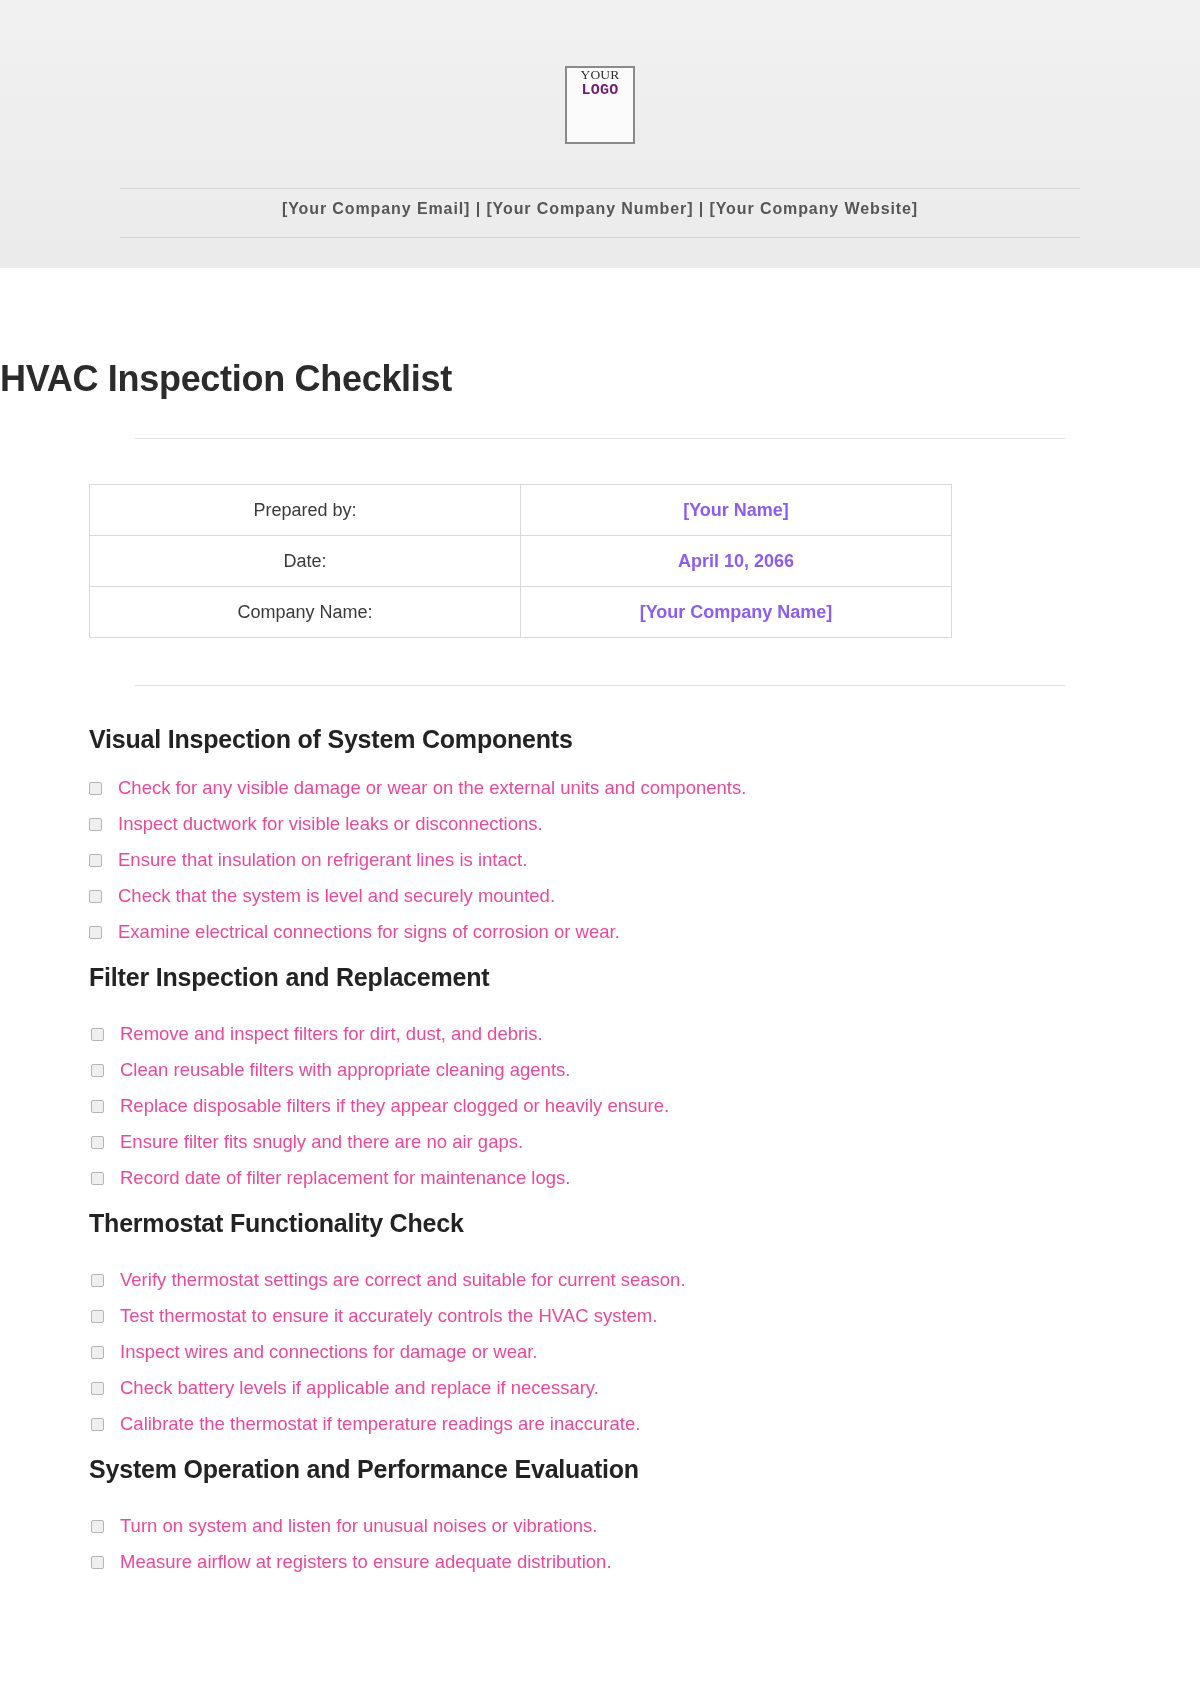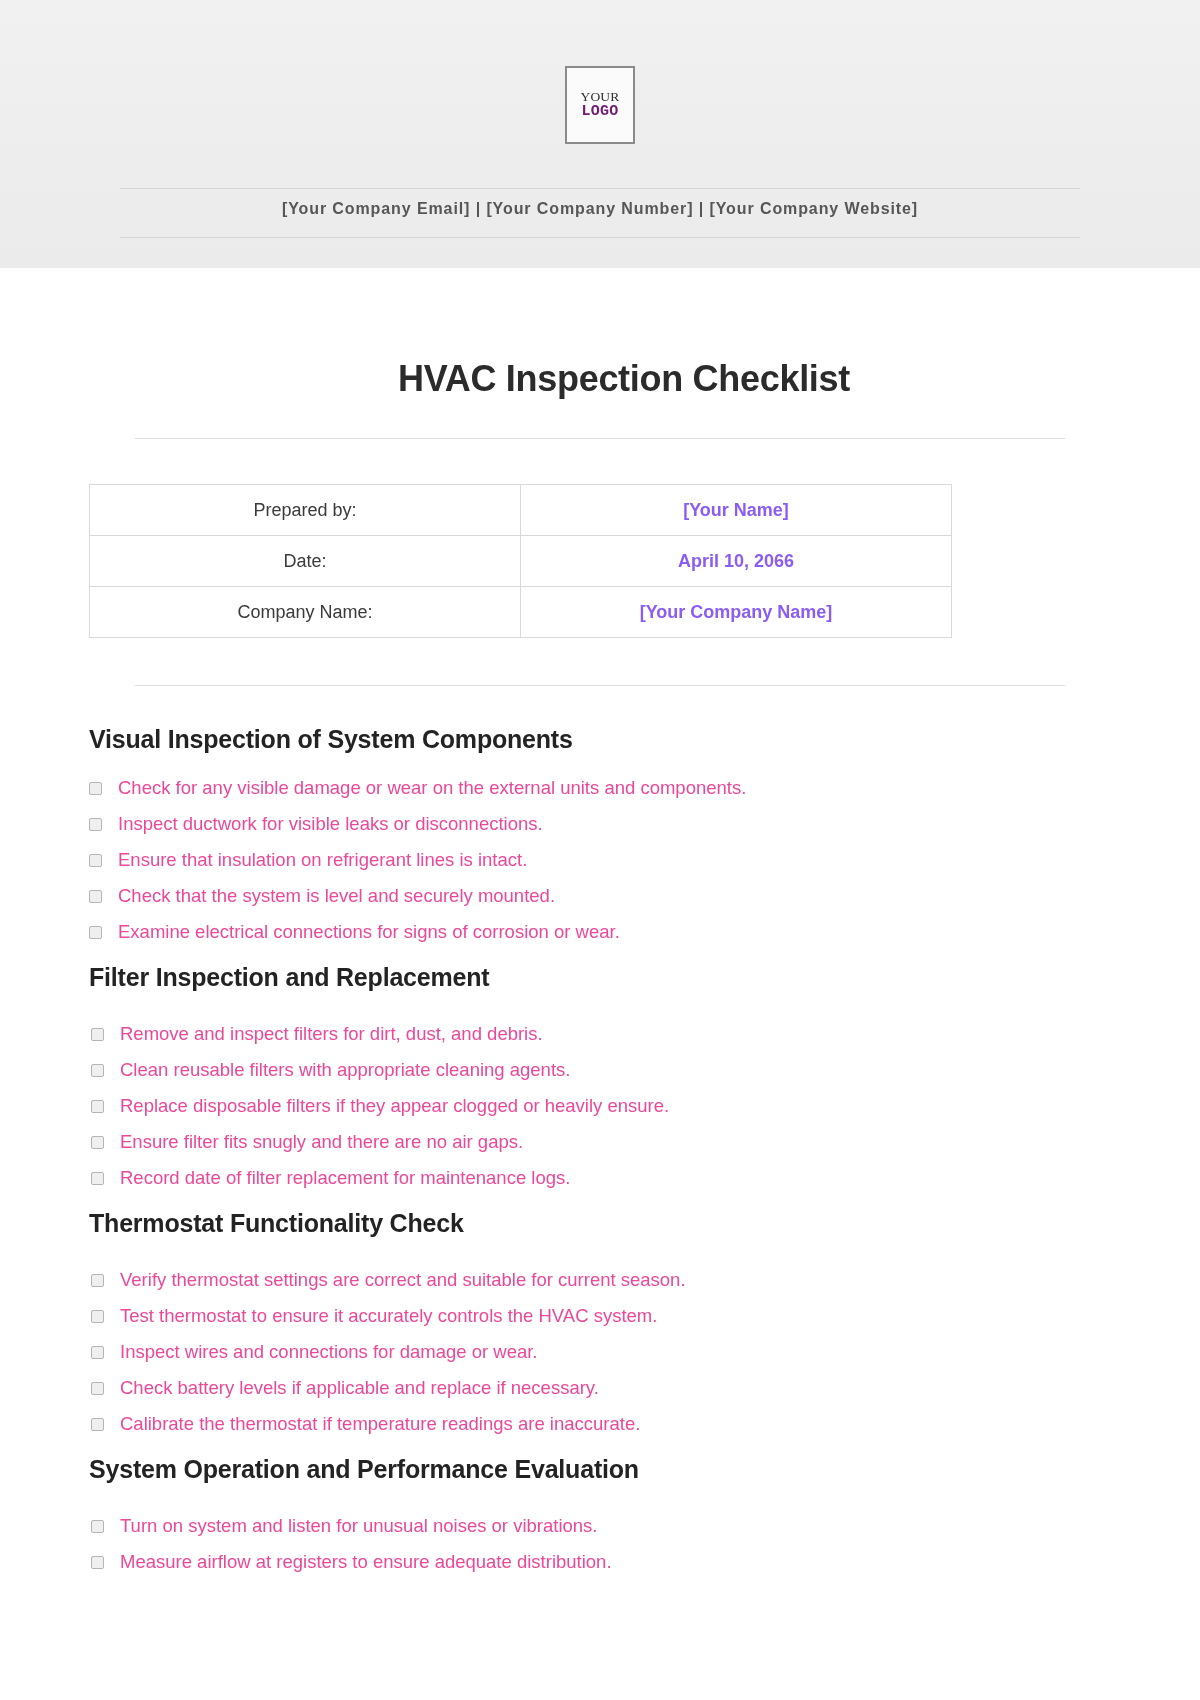--- a/index.html
+++ b/index.html
@@ -32,21 +32,20 @@
     justify-content: center;
   }
   .logo-box {
     width: 66px;
     height: 74px;
     border: 2px solid #8a8a8a;
     background: #fbfbfb;
     display: flex;
     flex-direction: column;
     align-items: center;
-    justify-content: center;
     line-height: 1.08;
   }
   .logo-line1 {
     font-family: "Liberation Serif", serif;
     font-size: 13.5px;
     letter-spacing: 0.2px;
     color: #2f2f2f;
   }
   .logo-line2 {
     font-family: Liberation Mono, monospace;
@@ -89,26 +88,24 @@
   .page-body {
     position: relative;
     width: 1200px;
     background: #ffffff;
     padding-top: 0;
   }
 
   .doc-title {
     margin: 0;
     padding-top: 90px;
-    text-align: center;
     font-size: 36px;
     font-weight: bold;
     color: #2b2b2b;
     letter-spacing: -0.3px;
-    padding-left: 48px;
   }
 
   .title-rule {
     width: 930px;
     height: 1px;
     background: #dfdfdf;
     margin: 38px auto 0 auto;
   }
 
   

